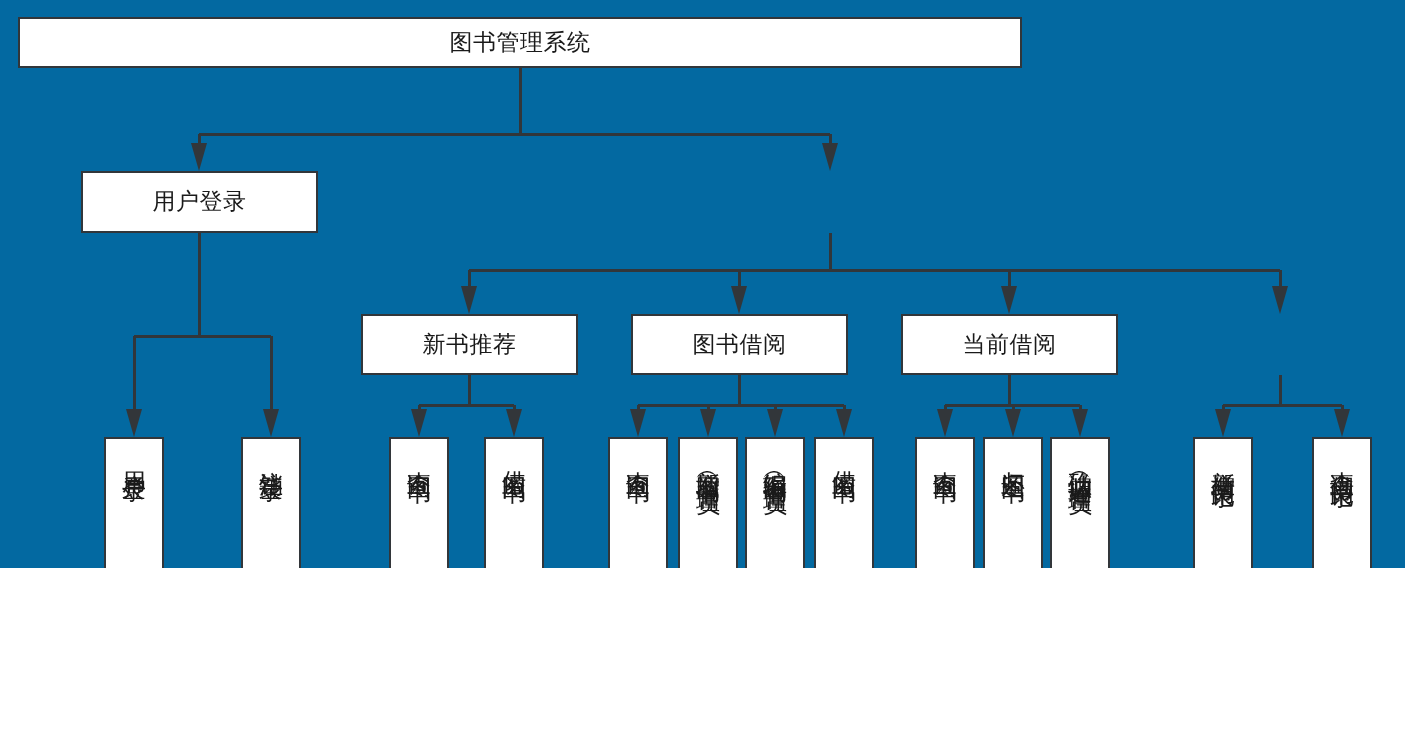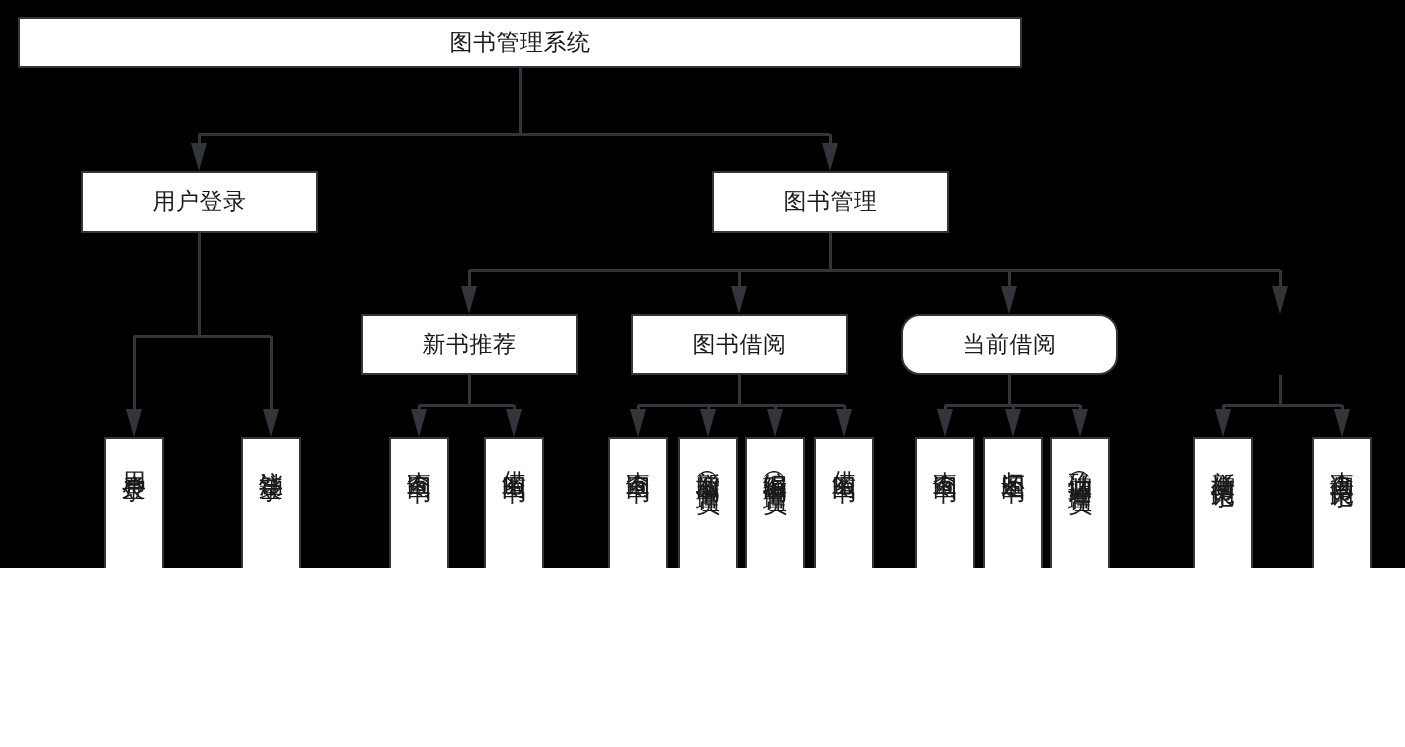--- a/index.html
+++ b/index.html
@@ -7,21 +7,21 @@
     padding: 0;
     background: #ffffff;
   }
   body {
     font-family: "DejaVu Sans", "Liberation Sans", sans-serif;
   }
   #canvas {
     position: relative;
     width: 1405px;
     height: 568px;
-    background: #000000;
+    background: #0369a1;
     overflow: hidden;
   }
   #wires {
     position: absolute;
     left: 0;
     top: 0;
     width: 1405px;
     height: 747px;
   }
   .node {
@@ -126,31 +126,28 @@
       <path d="M 1334 409 L 1350 409 L 1342 437 Z" fill="#32363a"></path>
     </svg>
 
   <div class="node h-node" style="left: 18px; top: 17px; width: 1004px; height: 51px;">
     <span class="node-label">图书管理系统</span>
   </div>
 
   <div class="node h-node" style="left: 81px; top: 171px; width: 237px; height: 62px;">
     <span class="node-label">用户登录</span>
   </div>
-  <div class="node h-node" style="left: 712px; top: 171px; width: 237px; height: 62px;">
-    <span class="node-label">图书管理</span>
-  </div>
 
   <div class="node h-node" style="left: 361px; top: 314px; width: 217px; height: 61px;">
     <span class="node-label">新书推荐</span>
   </div>
   <div class="node h-node" style="left: 631px; top: 314px; width: 217px; height: 61px;">
     <span class="node-label">图书借阅</span>
   </div>
-  <div class="node h-node" style="left: 901px; top: 314px; width: 217px; height: 61px; border-radius: 19px;">
+  <div class="node h-node" style="left: 901px; top: 314px; width: 217px; height: 61px;">
     <span class="node-label">当前借阅</span>
   </div>
 
   <div class="node v-node" style="left: 104px; top: 437px; width: 60px; height: 298px;">
     <span class="node-label">用户登录</span>
   </div>
   <div class="node v-node" style="left: 241px; top: 437px; width: 60px; height: 298px;">
     <span class="node-label">注销登录</span>
   </div>
   <div class="node v-node" style="left: 389px; top: 437px; width: 60px; height: 298px;">

